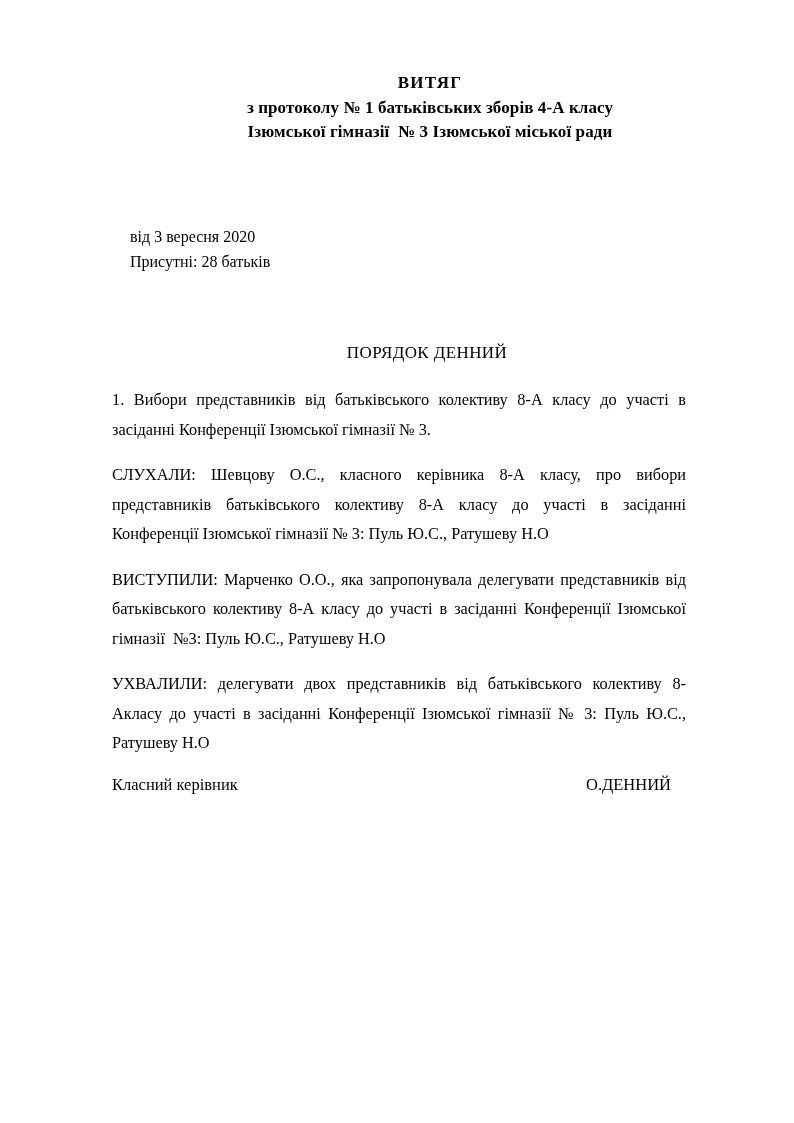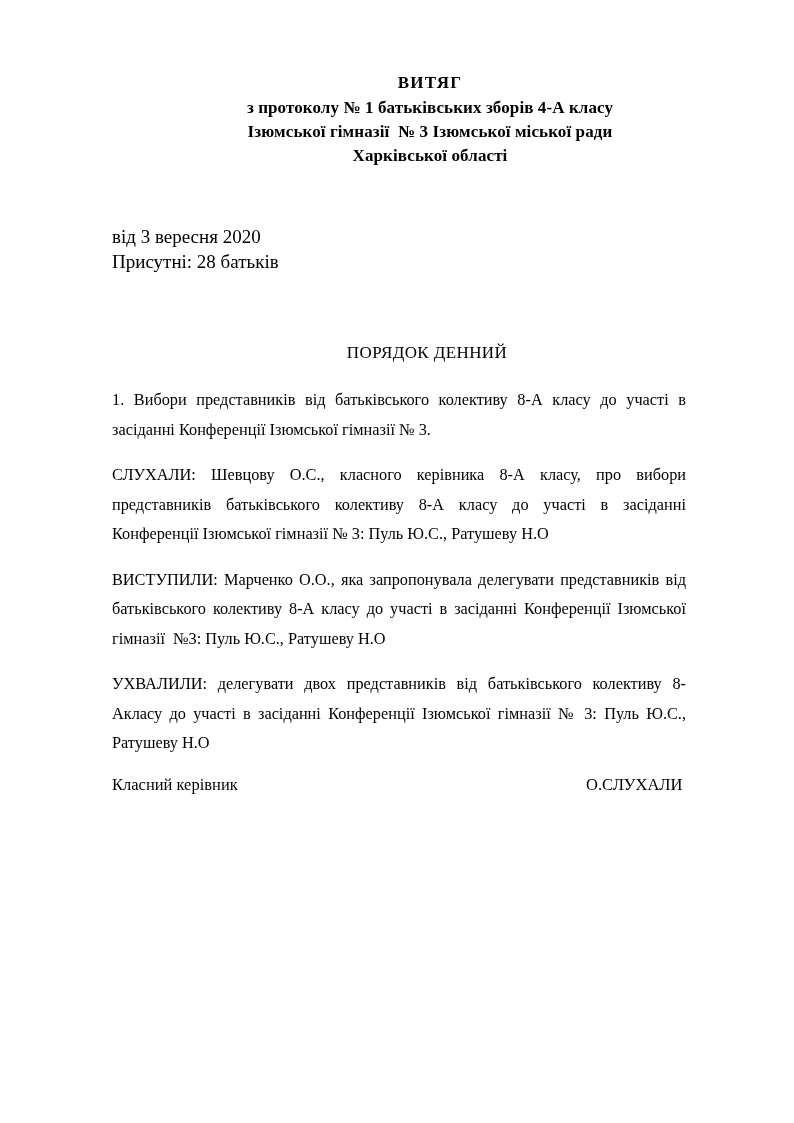--- a/index.html
+++ b/index.html
@@ -47,22 +47,23 @@
 
   
   .meta-block {
     position: absolute;
     left: 112px;
     top: 224px;
     width: 573px;
     text-align: left;
   }
   .meta-line {
-    font-size: 19px;
+    font-size: 16px;
     line-height: 25px;
+    margin-left: 18px;
   }
 
   
   .agenda-heading {
     position: absolute;
     left: 112px;
     top: 341px;
     width: 630px;
     text-align: center;
     font-size: 17px;
@@ -121,37 +122,36 @@
 </style>
 </head>
 <body>
 
 <div class="page">
 
   <div class="title-block">
     <div class="title-main">ВИТЯГ</div>
     <div class="title-line">з протоколу № 1 батьківських зборів 4-А класу</div>
     <div class="title-line">Ізюмської гімназії  № 3 Ізюмської міської ради</div>
-    <div class="title-line">Харківської області</div>
   </div>
 
   <div class="meta-block">
     <div class="meta-line">від 3 вересня 2020</div>
     <div class="meta-line">Присутні: 28 батьків</div>
   </div>
 
   <div class="agenda-heading">ПОРЯДОК ДЕННИЙ</div>
 
   <div class="body-block">
     <p class="para">1. Вибори представників від батьківського колективу 8-А класу до участі в засіданні Конференції Ізюмської гімназії № 3.</p>
     <p class="para">СЛУХАЛИ: Шевцову О.С., класного керівника 8-А класу, про вибори представників батьківського колективу 8-А класу до участі в засіданні Конференції Ізюмської гімназії № 3: Пуль Ю.С., Ратушеву Н.О</p>
     <p class="para">ВИСТУПИЛИ: Марченко О.О., яка запропонувала делегувати представників від батьківського колективу 8-А класу до участі в засіданні Конференції Ізюмської гімназії  №3: Пуль Ю.С., Ратушеву Н.О</p>
     <p class="para">УХВАЛИЛИ: делегувати двох представників від батьківського колективу 8-Акласу до участі в засіданні Конференції Ізюмської гімназії № 3: Пуль Ю.С., Ратушеву Н.О</p>
   </div>
 
   <div class="sign-block">
     <div class="sign-row">
       <span class="sign-role">Класний керівник</span>
-      <span class="sign-name">О.СЛУХАЛИ</span>
+      <span class="sign-name">О.ДЕННИЙ</span>
     </div>
   </div>
 
 </div>
 
 </body></html>

